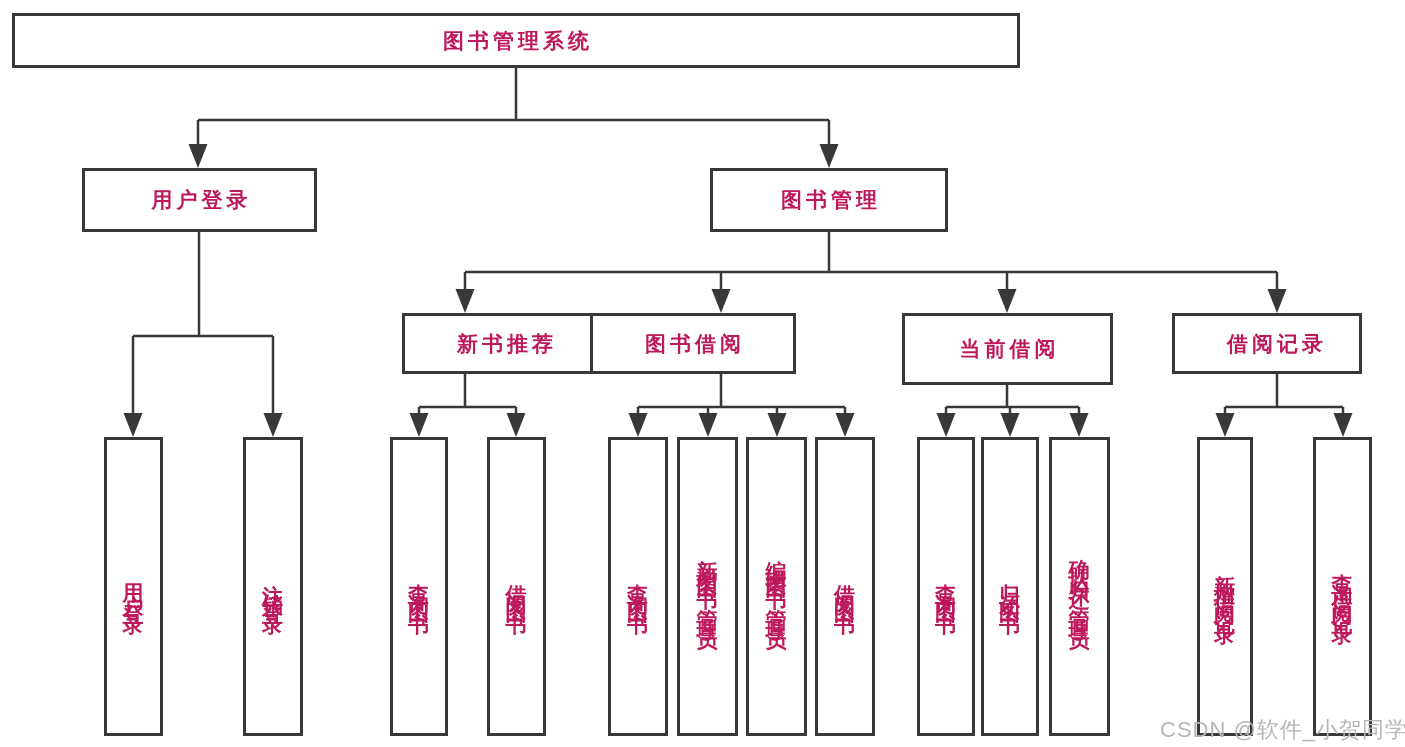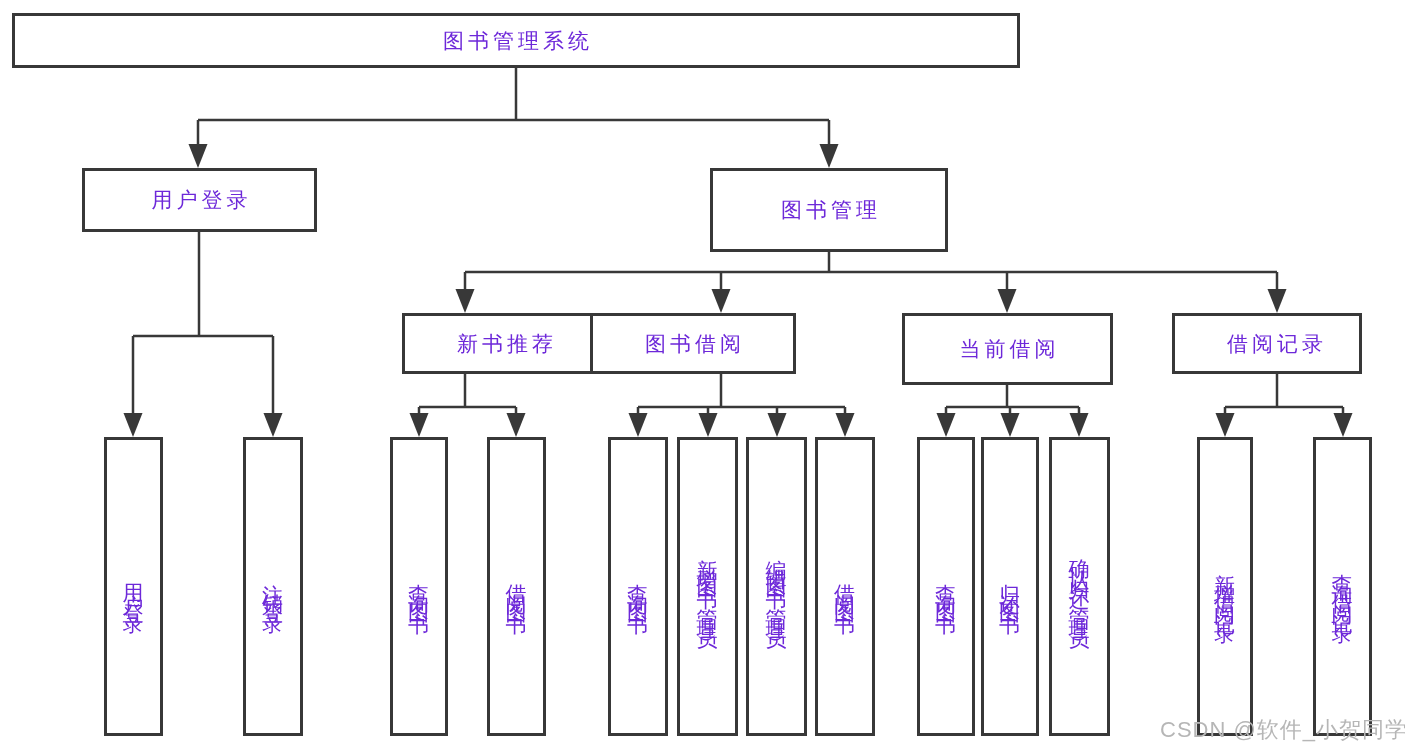--- a/index.html
+++ b/index.html
@@ -19,44 +19,45 @@
     position: absolute;
     left: 0; top: 0;
     width: 1405px; height: 747px;
     pointer-events: none;
   }
   .node {
     position: absolute;
     box-sizing: border-box;
     border: 3px solid #383838;
     background: #ffffff;
-    color: #6d28d9;
+    color: #be185d;
     display: flex;
     align-items: center;
     justify-content: center;
     z-index: 2;
+    font-weight: bold;
   }
   .node-h {
     font-size: 21px;
     letter-spacing: 4px;
     text-indent: 4px;
     white-space: nowrap;
   }
   .node-v .v-text {
     writing-mode: vertical-rl;
     text-orientation: mixed;
     font-size: 21px;
     letter-spacing: 10px;
     line-height: 1.0;
     white-space: nowrap;
   }
   
   #node-root       { left: 12px;   top: 13px;  width: 1008px; height: 55px; }
   #node-user-login { left: 82px;   top: 168px; width: 235px;  height: 64px; }
-  #node-book-mgmt  { left: 710px;  top: 168px; width: 238px;  height: 84px; }
+  #node-book-mgmt  { left: 710px;  top: 168px; width: 238px;  height: 64px; }
   #node-new-book   { left: 362px;  top: 313px; width: 206px;  height: 61px; margin-left: 40px; }
   #node-book-borrow{ left: 590px;  top: 313px; width: 206px;  height: 61px; }
   #node-cur-borrow { left: 902px;  top: 313px; width: 211px;  height: 72px; }
   #node-borrow-rec { left: 1172px; top: 313px; width: 190px;  height: 61px; padding-left: 16px; }
   
   .leaf { top: 437px; height: 299px; }
   #leaf-1  { left: 104px;  width: 59px; }
   #leaf-2  { left: 243px;  width: 60px; }
   #leaf-3  { left: 390px;  width: 58px; }
   #leaf-4  { left: 487px;  width: 59px; }

